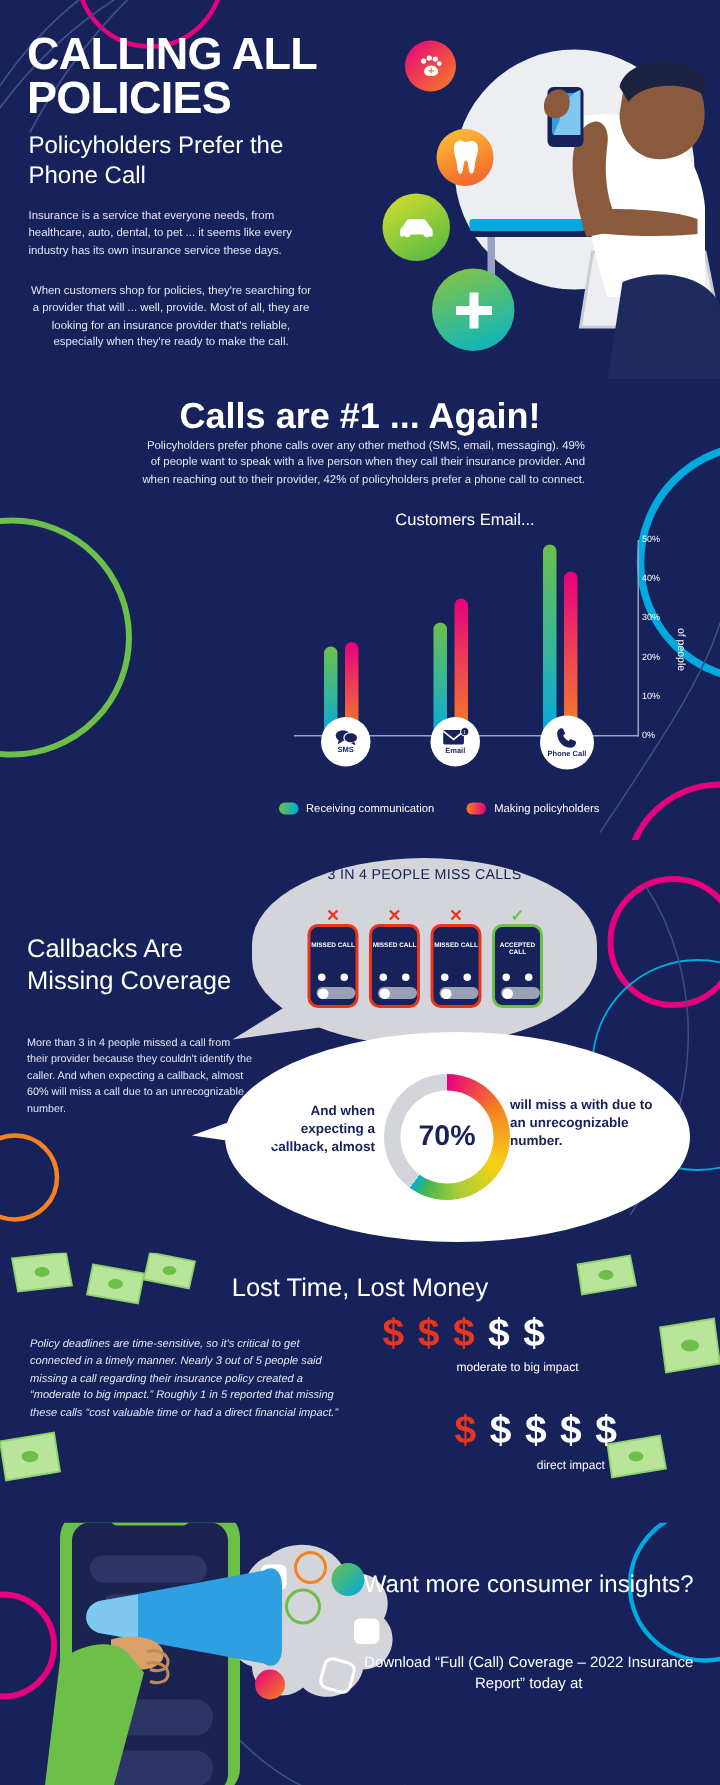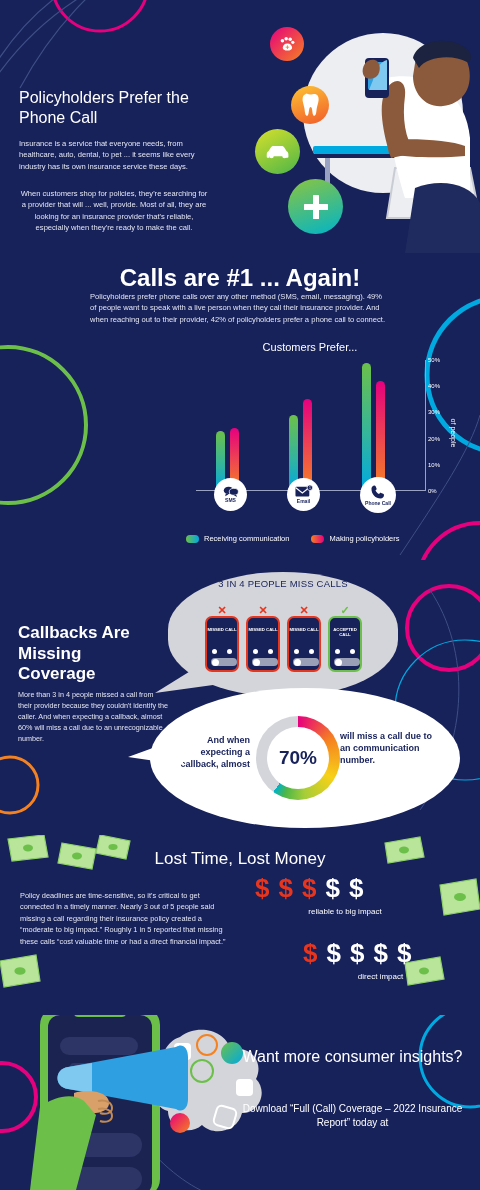--- a/index.html
+++ b/index.html
@@ -23,56 +23,56 @@
     font-size:16px; line-height:1.22; font-weight:400; color:#ffffff;
   }
   .s1 .body1 { position:absolute; left:19px; top:138px; width:185px; font-size:7.6px; line-height:1.5; color:#e4e7f2; }
   .s1 .body2 { position:absolute; left:19px; top:188px; width:190px; font-size:7.6px; line-height:1.5; color:#e4e7f2;text-align:center; }
 
   .badge { position:absolute; border-radius:50%; display:flex; align-items:center; justify-content:center; }
 
   
   .s2 { position:absolute; left:0; top:255px; width:480px; height:305px; overflow:hidden; }
   .s2 .h2 { position:absolute; left:0; top:9px; width:480px; text-align:center; font-size:24px; font-weight:700; }
-  .s2 .lead { position:absolute; left:90px; top:36px; width:300px; text-align:left; font-size:7.6px; line-height:1.5; color:#e4e7f2; }
+  .s2 .lead { position:absolute; left:90px; top:36px; width:300px; text-align:right; font-size:7.6px; line-height:1.5; color:#e4e7f2; }
   .s2 .chart-title { position:absolute; left:210px; top:86px; width:200px; text-align:center; font-size:11px; color:#ffffff; }
 
   .chart { position:absolute; left:196px; top:105px; width:230px; height:145px; }
   .axis-line { position:absolute; background:#9aa2c4; }
   .ytick { position:absolute; right:-24px; font-size:6px; color:#ffffff; transform:translateY(-50%); width:22px; text-align:left; }
   .ylabel { position:absolute; right:-42px; top:50%; transform:translateY(-50%) rotate(90deg); font-size:7px; white-space:nowrap; color:#fff; }
   .bar { position:absolute; bottom:0; width:9px; border-radius:5px 5px 0 0; }
   .cat-icon {
     position:absolute; width:33px; height:33px; border-radius:50%; background:#fff;
     display:flex; flex-direction:column; align-items:center; justify-content:center;
   }
   .cat-icon .lbl { font-size:5px; font-weight:bold; color:#17215a; line-height:1.05; text-align:center; margin-top:1px;}
   .legend { position:absolute; left:186px; top:534px; width:260px; display:flex; gap:22px; font-size:7.5px; align-items:center; }
   .legend .dot { width:13px; height:8px; border-radius:5px; display:inline-block; margin-right:5px; }
   .legend .item { display:flex; align-items:center; }
 
   
   .s3 { position:absolute; left:0; top:560px; width:480px; height:275px; overflow:hidden; }
-  .s3 .h3 { position:absolute; left:18px; top:63px; width:140px; font-size:17px; line-height:1.22; font-weight:700; }
+  .s3 .h3 { position:absolute; left:18px; top:63px; width:140px; font-size:17px; line-height:1.22; font-weight:400; }
   .s3 .body { position:absolute; left:18px; top:130px; width:150px; font-size:7.2px; line-height:1.52; color:#e4e7f2; }
   .bubble-grey { position:absolute; left:168px; top:12px; width:230px; height:125px; background:#d4d5da; border-radius:50%/46%; }
   .bubble-title { position:absolute; left:168px; top:18px; width:230px; text-align:center; font-size:9.5px; font-weight:normal; color:#17215a; line-height:1.25; letter-spacing:0.2px;}
   .miniphone { position:absolute; width:34px; height:56px; border-radius:7px; background:#17215a; }
   .miniphone .mtxt { position:absolute; top:9px; left:0; width:100%; text-align:center; font-size:4.3px; font-weight:bold; color:#fff; line-height:1.2; }
   .bubble-white { position:absolute; left:150px; top:128px; width:310px; height:140px; background:#ffffff; border-radius:50%/50%; }
   .bubble-white .lt { position:absolute; left:25px; top:46px; width:75px; text-align:right; font-size:9px; font-weight:bold; color:#17215a; line-height:1.35; }
   .bubble-white .rt { position:absolute; left:190px; top:42px; width:95px; font-size:9px; font-weight:bold; color:#17215a; line-height:1.35; }
   .donut { position:absolute; left:106px; top:28px; width:84px; height:84px; border-radius:50%; }
   .donut .hole { position:absolute; left:11px; top:11px; width:62px; height:62px; border-radius:50%; background:#fff;
                  display:flex; align-items:center; justify-content:center; font-size:19px; font-weight:bold; color:#17215a; }
 
   
   .s4 { position:absolute; left:0; top:835px; width:480px; height:180px; overflow:hidden; }
   .s4 .h4 { position:absolute; left:0; top:14px; width:480px; text-align:center; font-size:17px; }
-  .s4 .body { position:absolute; left:20px; top:55px; width:210px; font-size:7.4px; line-height:1.55; color:#e4e7f2; }
+  .s4 .body { position:absolute; left:20px; top:55px; width:210px; font-size:7.4px; line-height:1.55; color:#e4e7f2;font-style:italic; }
   .dollrow { position:absolute; display:flex; align-items:center; }
   .dollrow span { font-size:26px; font-weight:bold; line-height:1; }
   .caplabel { position:absolute; font-size:8px; color:#ffffff; }
 
   
   .s5 { position:absolute; left:0; top:1015px; width:480px; height:175px; overflow:hidden; }
   .s5 .h5 { position:absolute; left:240px; top:32px; width:225px; text-align:center; font-size:16px; line-height:1.3; }
   .s5 .sub { position:absolute; left:235px; top:87px; width:235px; text-align:center; font-size:10px; line-height:1.35; color:#ffffff; }
   .s5 .url { position:absolute; left:235px; top:124px; width:235px; text-align:center; font-size:11px; letter-spacing:0.3px; }
   .s5 .url b { font-weight:bold; }
@@ -143,37 +143,38 @@
       </svg>
     </div>
 
     <div class="badge" style="left:288px;top:179px;width:55px;height:55px;background:linear-gradient(160deg,#8bc53f,#00b4c8);">
       <svg width="30" height="30" viewBox="0 0 30 30" fill="#fff">
         <rect x="12" y="3" width="6" height="24" rx="0.5"></rect>
         <rect x="3" y="12" width="24" height="6" rx="0.5"></rect>
       </svg>
     </div>
 
+    <div class="title">CALLING ALL POLICIES</div>
     <div class="subtitle">Policyholders Prefer the Phone Call</div>
     <div class="body1">Insurance is a service that everyone needs, from healthcare, auto, dental, to pet ... it seems like every industry has its own insurance service these days.</div>
     <div class="body2">When customers shop for policies, they're searching for a provider that will ... well, provide. Most of all, they are looking for an insurance provider that's reliable, especially when they're ready to make the call.</div>
   </div>
 
   <div class="s2">
 
     <svg width="480" height="305" style="position:absolute;left:0;top:0;">
       <circle cx="8" cy="170" r="78" fill="none" stroke="#6cc04a" stroke-width="4"></circle>
       <circle cx="505" cy="120" r="78" fill="none" stroke="#00a9e0" stroke-width="5"></circle>
       <circle cx="480" cy="330" r="62" fill="none" stroke="#e6007e" stroke-width="4"></circle>
       <path d="M400,300 C440,240 470,195 480,160" fill="none" stroke="#3d4f86" stroke-width="1"></path>
     </svg>
 
     <div class="h2">Calls are #1 ... Again!</div>
     <div class="lead">Policyholders prefer phone calls over any other method (SMS, email, messaging). 49% of people want to speak with a live person when they call their insurance provider. And when reaching out to their provider, 42% of policyholders prefer a phone call to connect.</div>
-    <div class="chart-title">Customers Prefer...</div>
+    <div class="chart-title">Customers Email...</div>
 
     <div class="chart">
 
       <div class="axis-line" style="right:0;top:0;width:1px;height:131px;"></div>
       <div class="axis-line" style="left:0;bottom:14px;width:230px;height:1px;"></div>
 
       <div class="ytick" style="top:131px;">0%</div>
       <div class="ytick" style="top:104.8px;">10%</div>
       <div class="ytick" style="top:78.6px;">20%</div>
       <div class="ytick" style="top:52.4px;">30%</div>
@@ -297,21 +298,21 @@
     </div>
 
     <div class="h3">Callbacks Are Missing Coverage</div>
     <div class="body">More than 3 in 4 people missed a call from their provider because they couldn't identify the caller. And when expecting a callback, almost 60% will miss a call due to an unrecognizable number.</div>
 
     <div class="bubble-white">
       <div class="lt">And when expecting a callback, almost</div>
       <div class="donut" style="background:conic-gradient(#e6007e 0deg,#f58220 60deg,#f7d117 120deg,#a5cd39 170deg,#4cb648 200deg,#00b3c8 216deg,#d4d5da 216deg,#d4d5da 360deg);">
         <div class="hole">70%</div>
       </div>
-      <div class="rt">will miss a call due to an communication number.</div>
+      <div class="rt">will miss a with due to an unrecognizable number.</div>
     </div>
     <svg width="60" height="40" style="position:absolute;left:128px;top:175px;">
       <path d="M55,2 L55,30 L0,22 Z" fill="#ffffff"></path>
     </svg>
   </div>
 
   <div class="s4">
 
     <svg width="480" height="180" style="position:absolute;left:0;top:0;">
       <g fill="#b9e59a" stroke="#8ed16a" stroke-width="1.2">
@@ -337,21 +338,21 @@
     <div class="h4">Lost Time, Lost Money</div>
     <div class="body">Policy deadlines are time-sensitive, so it's critical to get connected in a timely manner. Nearly 3 out of 5 people said missing a call regarding their insurance policy created a “moderate to big impact.” Roughly 1 in 5 reported that missing these calls “cost valuable time or had a direct financial impact.”</div>
 
     <div class="dollrow" style="left:255px;top:40px;gap:9px;">
       <span style="color:#e8361e;">$</span>
       <span style="color:#e8361e;">$</span>
       <span style="color:#e8361e;">$</span>
       <span style="color:#ffffff;">$</span>
       <span style="color:#ffffff;">$</span>
     </div>
-    <div class="caplabel" style="left:255px;top:72px;width:180px;text-align:center;">reliable to big impact</div>
+    <div class="caplabel" style="left:255px;top:72px;width:180px;text-align:center;">moderate to big impact</div>
 
     <div class="dollrow" style="left:303px;top:105px;gap:9px;">
       <span style="color:#e8361e;">$</span>
       <span style="color:#ffffff;">$</span>
       <span style="color:#ffffff;">$</span>
       <span style="color:#ffffff;">$</span>
       <span style="color:#ffffff;">$</span>
     </div>
     <div class="caplabel" style="left:303px;top:137px;width:155px;text-align:center;">direct impact</div>
   </div>

